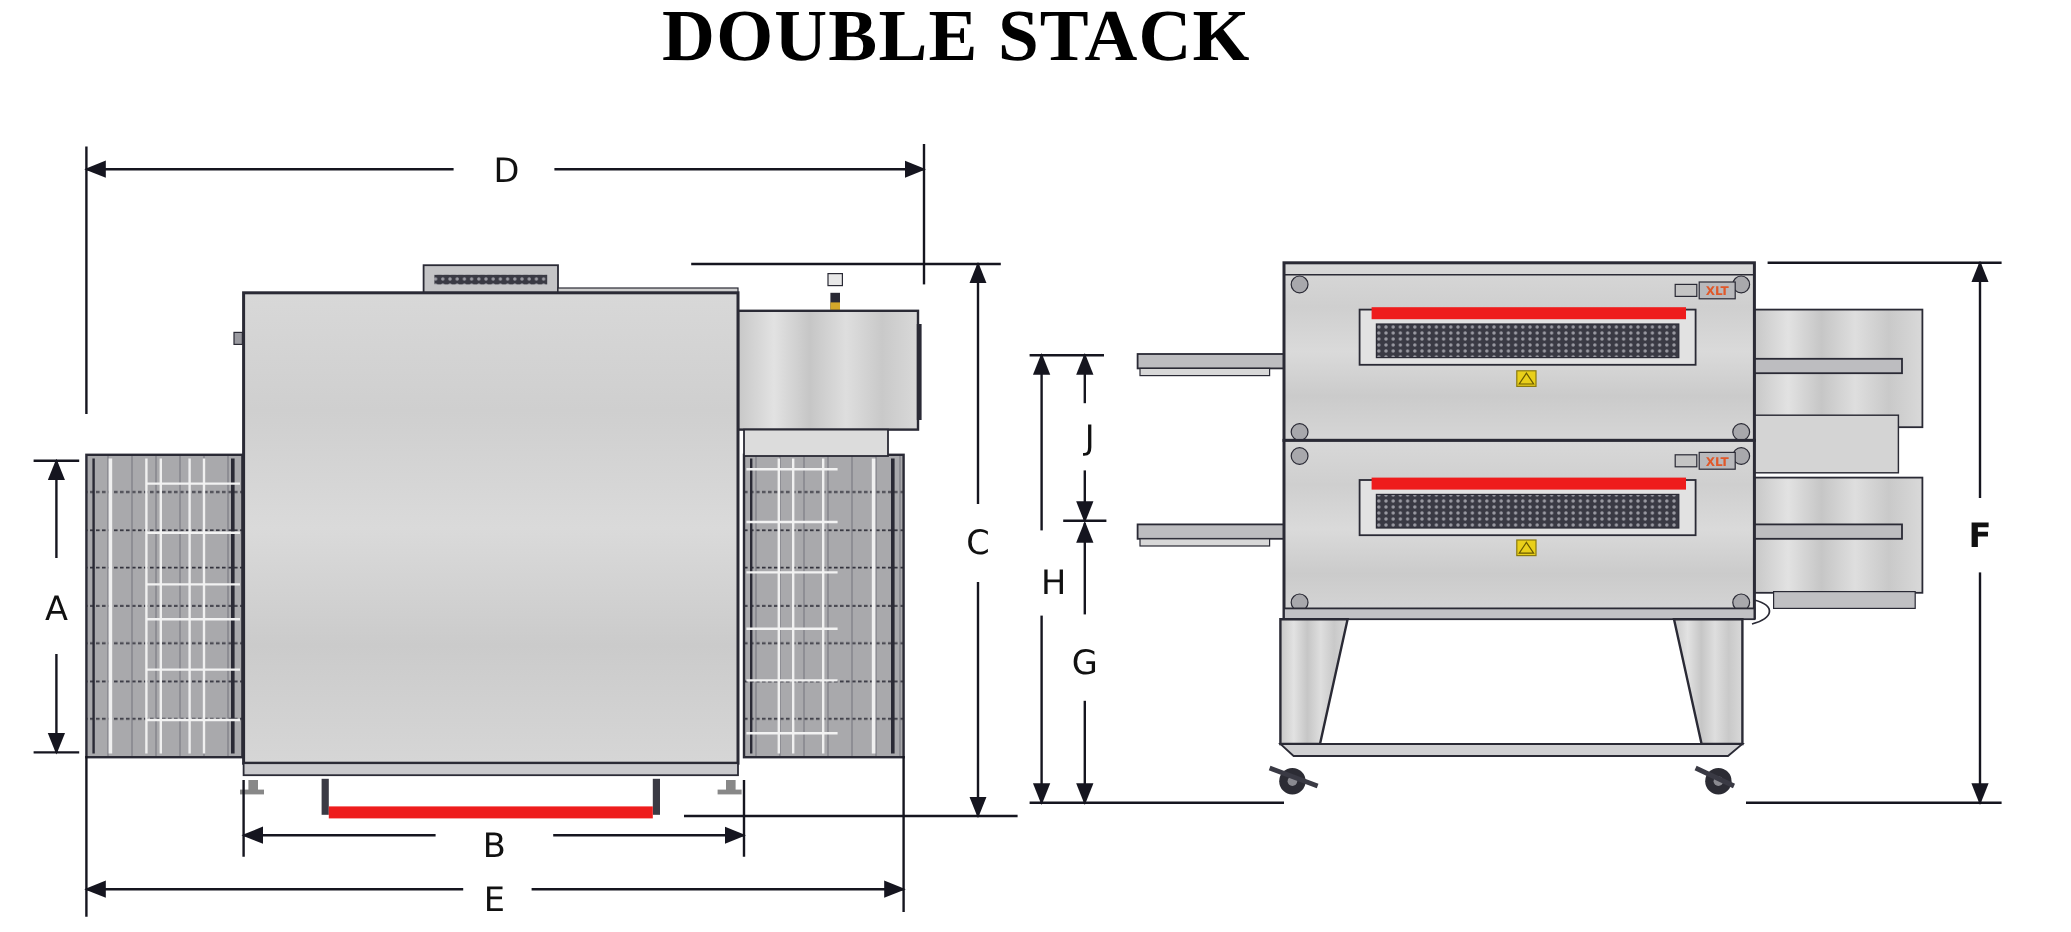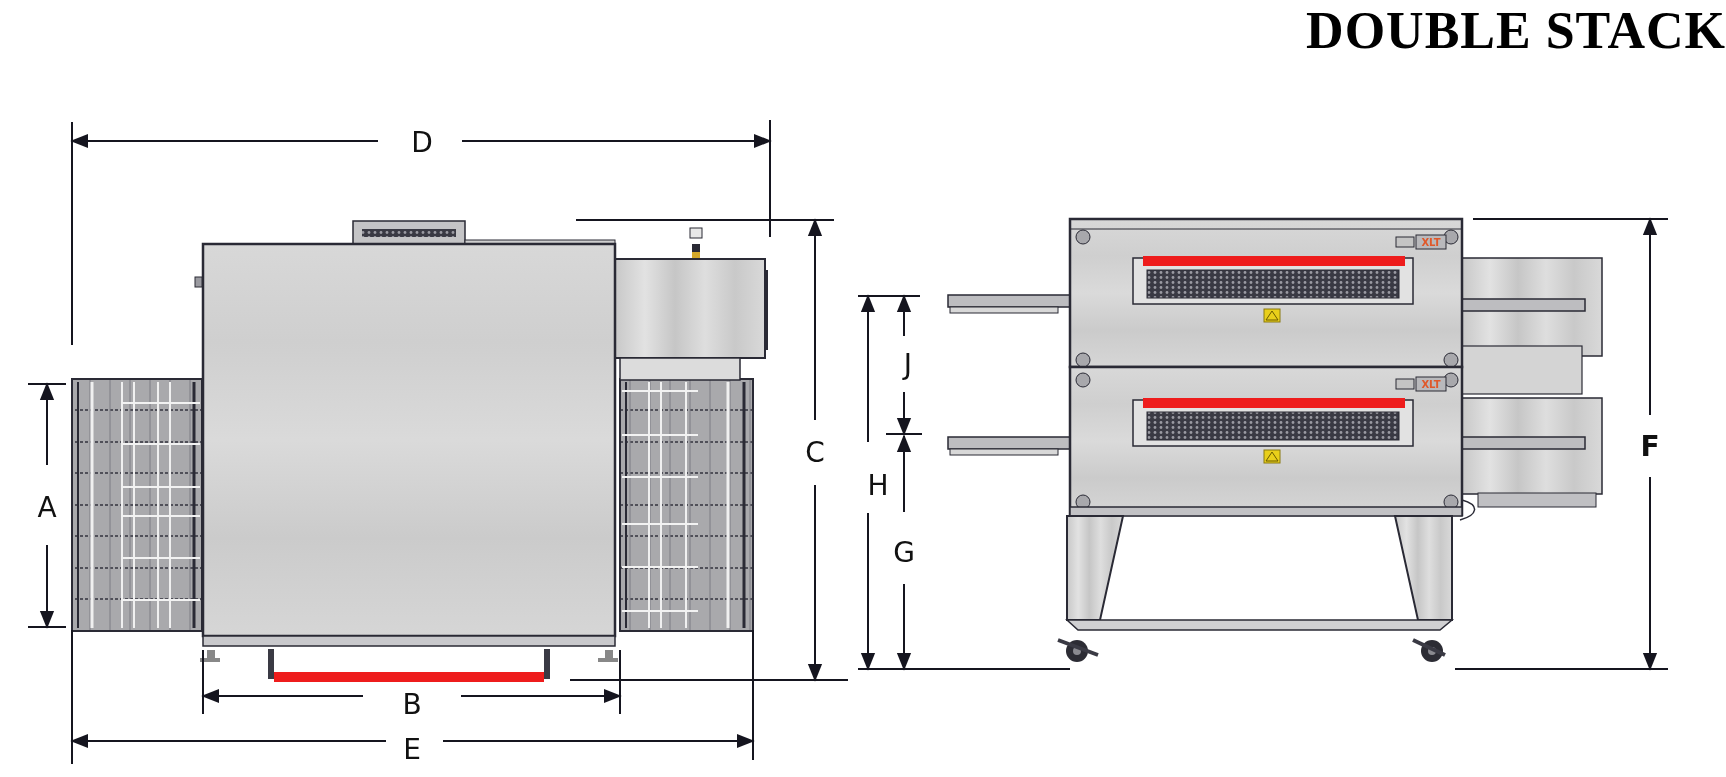--- a/index.html
+++ b/index.html
@@ -1,17 +1,17 @@
 <!DOCTYPE html>
 <html><head>
 <meta charset="utf-8">
 <style>
   html,body{margin:0;padding:0;background:#ffffff;}
   body{width:1726px;height:777px;position:relative;overflow:hidden;font-family:"Liberation Sans",sans-serif;}
-  #title{position:absolute;left:0;top:2px;width:1726px;text-align:right;font-family:"Liberation Serif",serif;font-weight:bold;font-size:52px;letter-spacing:1px;color:#000;margin:0;line-height:58px;}
+  #title{position:absolute;left:0;top:2px;width:1726px;text-align:center;font-family:"Liberation Serif",serif;font-weight:bold;font-size:61px;letter-spacing:1px;color:#000;margin:0;line-height:58px;}
   #title span{display:inline-block;margin-left:-132px;}
   svg{position:absolute;left:0;top:0;}
   .dimlabel{font-family:"DejaVu Sans",sans-serif;font-size:28px;fill:#111;}
 </style>
 </head>
 <body>
 
 <h1 id="title"><span>DOUBLE STACK</span></h1>
 
 <svg width="1726" height="777" viewBox="0 0 1726 777" xmlns="http://www.w3.org/2000/svg">

